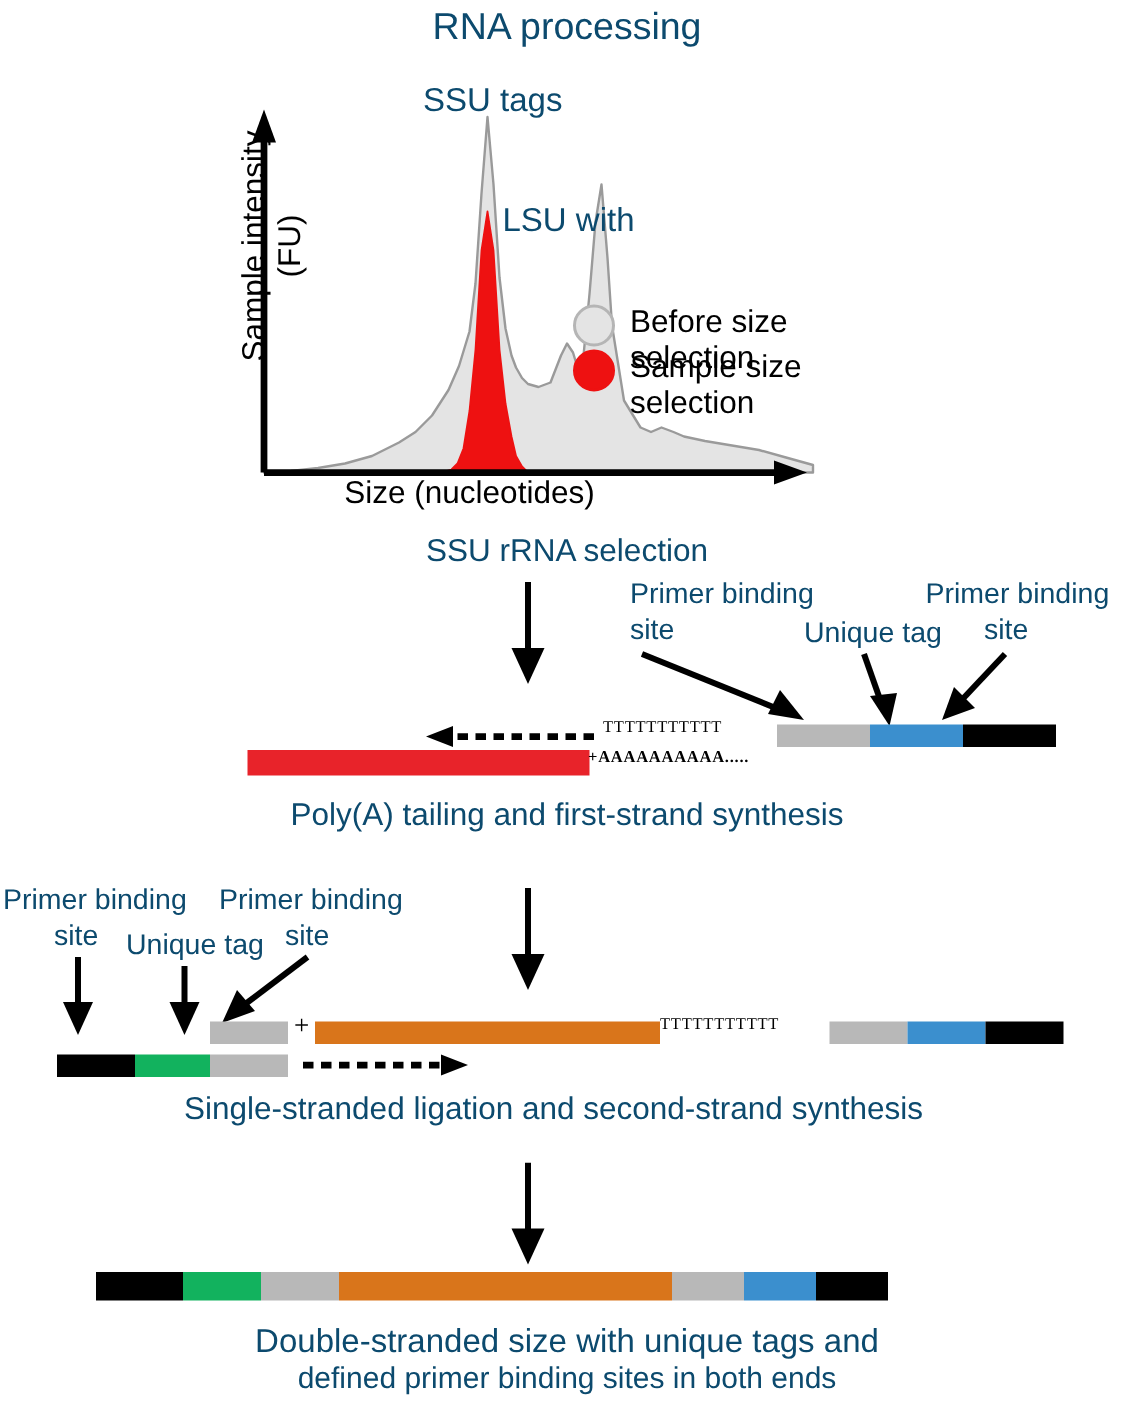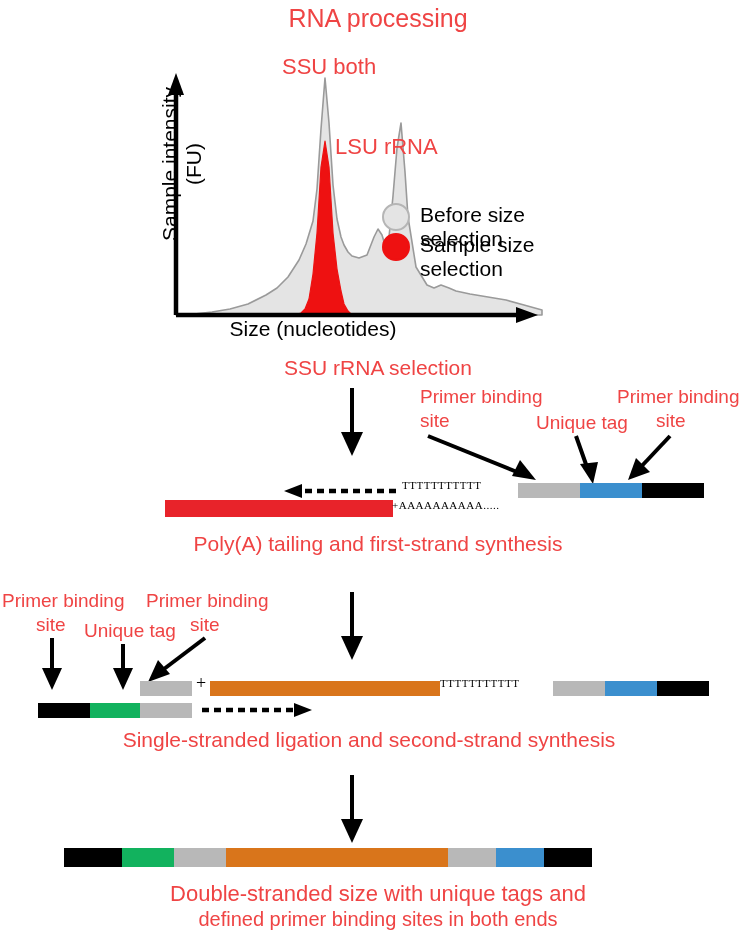--- a/index.html
+++ b/index.html
@@ -18,21 +18,21 @@
     height: 940px;
     background: #ffffff;
     overflow: hidden;
   }
   .abs { position: absolute; }
 
   
   .txt {
     position: absolute;
     font-family: "Liberation Sans", sans-serif;
-    color: #ef4444;
+    color: #0c4a6e;
     white-space: nowrap;
     line-height: 1.12;
   }
   .center { text-align: center; }
 
   #fig-title {
     left: 0; right: 0; top: 4px;
     font-size: 25px;
     text-align: center;
   }
@@ -125,22 +125,22 @@
                L 201,122 L 205,96 L 209,122 L 213,188 L 217,224
                L 221,246 L 224,259 L 228,266 L 232,270 Z" fill="#ee1111" stroke="#ee1111" stroke-width="1.2" stroke-linejoin="round"></path>
 
       <line x1="56" y1="270" x2="56" y2="42" stroke="#000" stroke-width="4.5"></line>
       <polygon points="56,28 48,50 64,50" fill="#000"></polygon>
 
       <line x1="56" y1="270" x2="402" y2="270" stroke="#000" stroke-width="4.5"></line>
       <polygon points="418,270 396,262 396,278" fill="#000"></polygon>
     </svg>
 
-    <div class="txt peak-label" style="left:162px; top:10px;">SSU both</div>
-    <div class="txt peak-label" style="left:215px; top:90px;">LSU rRNA</div>
+    <div class="txt peak-label" style="left:162px; top:10px;">SSU tags</div>
+    <div class="txt peak-label" style="left:215px; top:90px;">LSU with</div>
 
     <div id="legend">
       <div class="legend-row">
         <span class="legend-swatch" style="background:#e4e4e4;border:2px solid #b5b5b5;"></span>
         <span class="legend-text">Before size selection</span>
       </div>
       <div class="legend-row">
         <span class="legend-swatch" style="background:#ee1111;border:2px solid #ee1111;"></span>
         <span class="legend-text">Sample size selection</span>
       </div>
@@ -180,21 +180,21 @@
   </svg>
 
   <div class="seq" style="left:402px; top:479px;">TTTTTTTTTTT</div>
 
   <div class="seg" style="left:518px; top:483px; width:62px; background:#b8b8b8;"></div>
   <div class="seg" style="left:580px; top:483px; width:62px; background:#3b8fce;"></div>
   <div class="seg" style="left:642px; top:483px; width:62px; background:#000000;"></div>
 
   <div class="seg" style="left:165px; top:500px; width:228px; height:17px; background:#e8232a;"></div>
 
-  <div class="seq" style="left:392px; top:499px;">+AAAAAAAAAA.....</div>
+  <div class="seq" style="left:392px; top:499px;font-weight:bold;">+AAAAAAAAAA.....</div>
 
   <div class="txt step-text center" style="left:0; right:0; top:532px;">Poly(A) tailing and first-strand synthesis</div>
 
   <svg class="abs" style="left:332px; top:592px;" width="40" height="72">
     <line x1="20" y1="0" x2="20" y2="50" stroke="#000" stroke-width="4"></line>
     <polygon points="20,68 9,44 31,44" fill="#000"></polygon>
   </svg>
 
   <div class="txt" style="left:2px; top:590px; font-size:19px;">Primer binding</div>
   <div class="txt" style="left:36px; top:614px; font-size:19px;">site</div>

